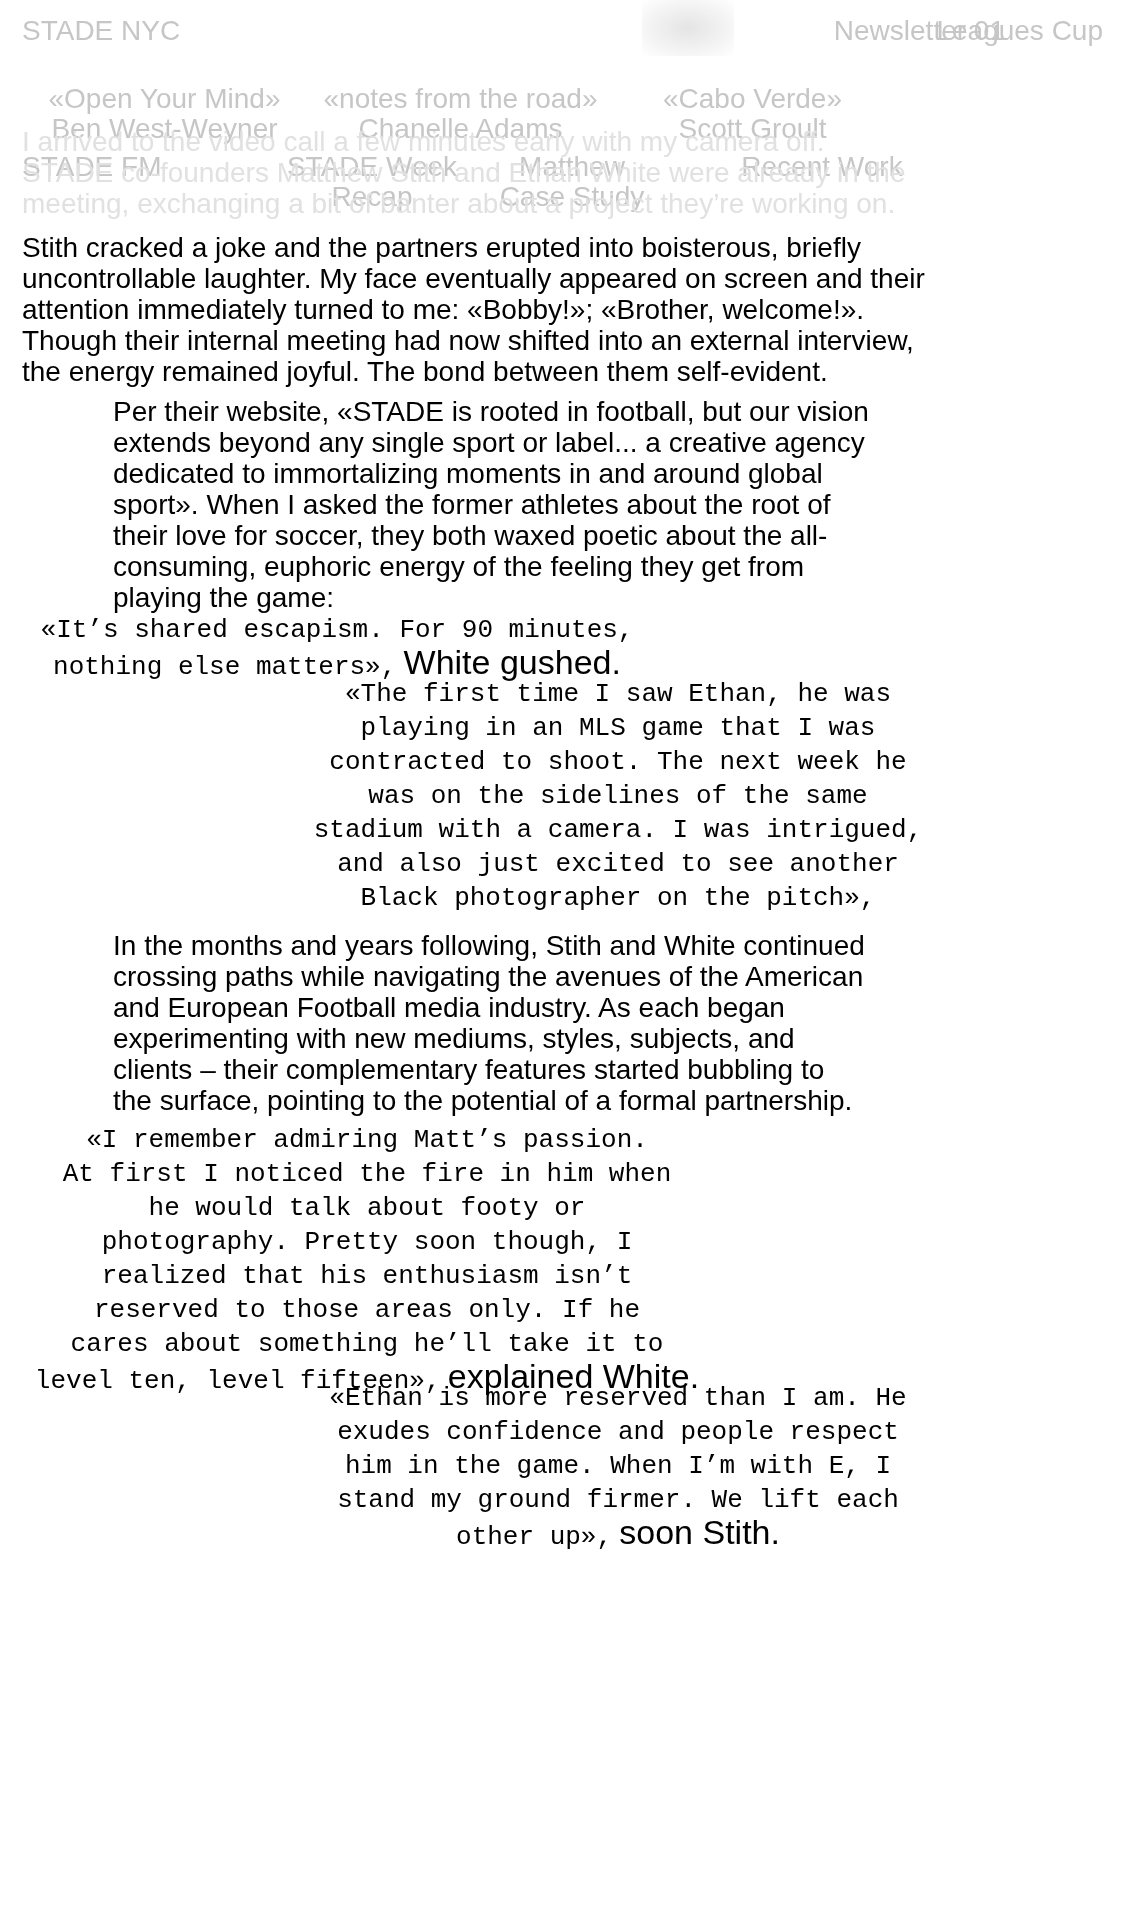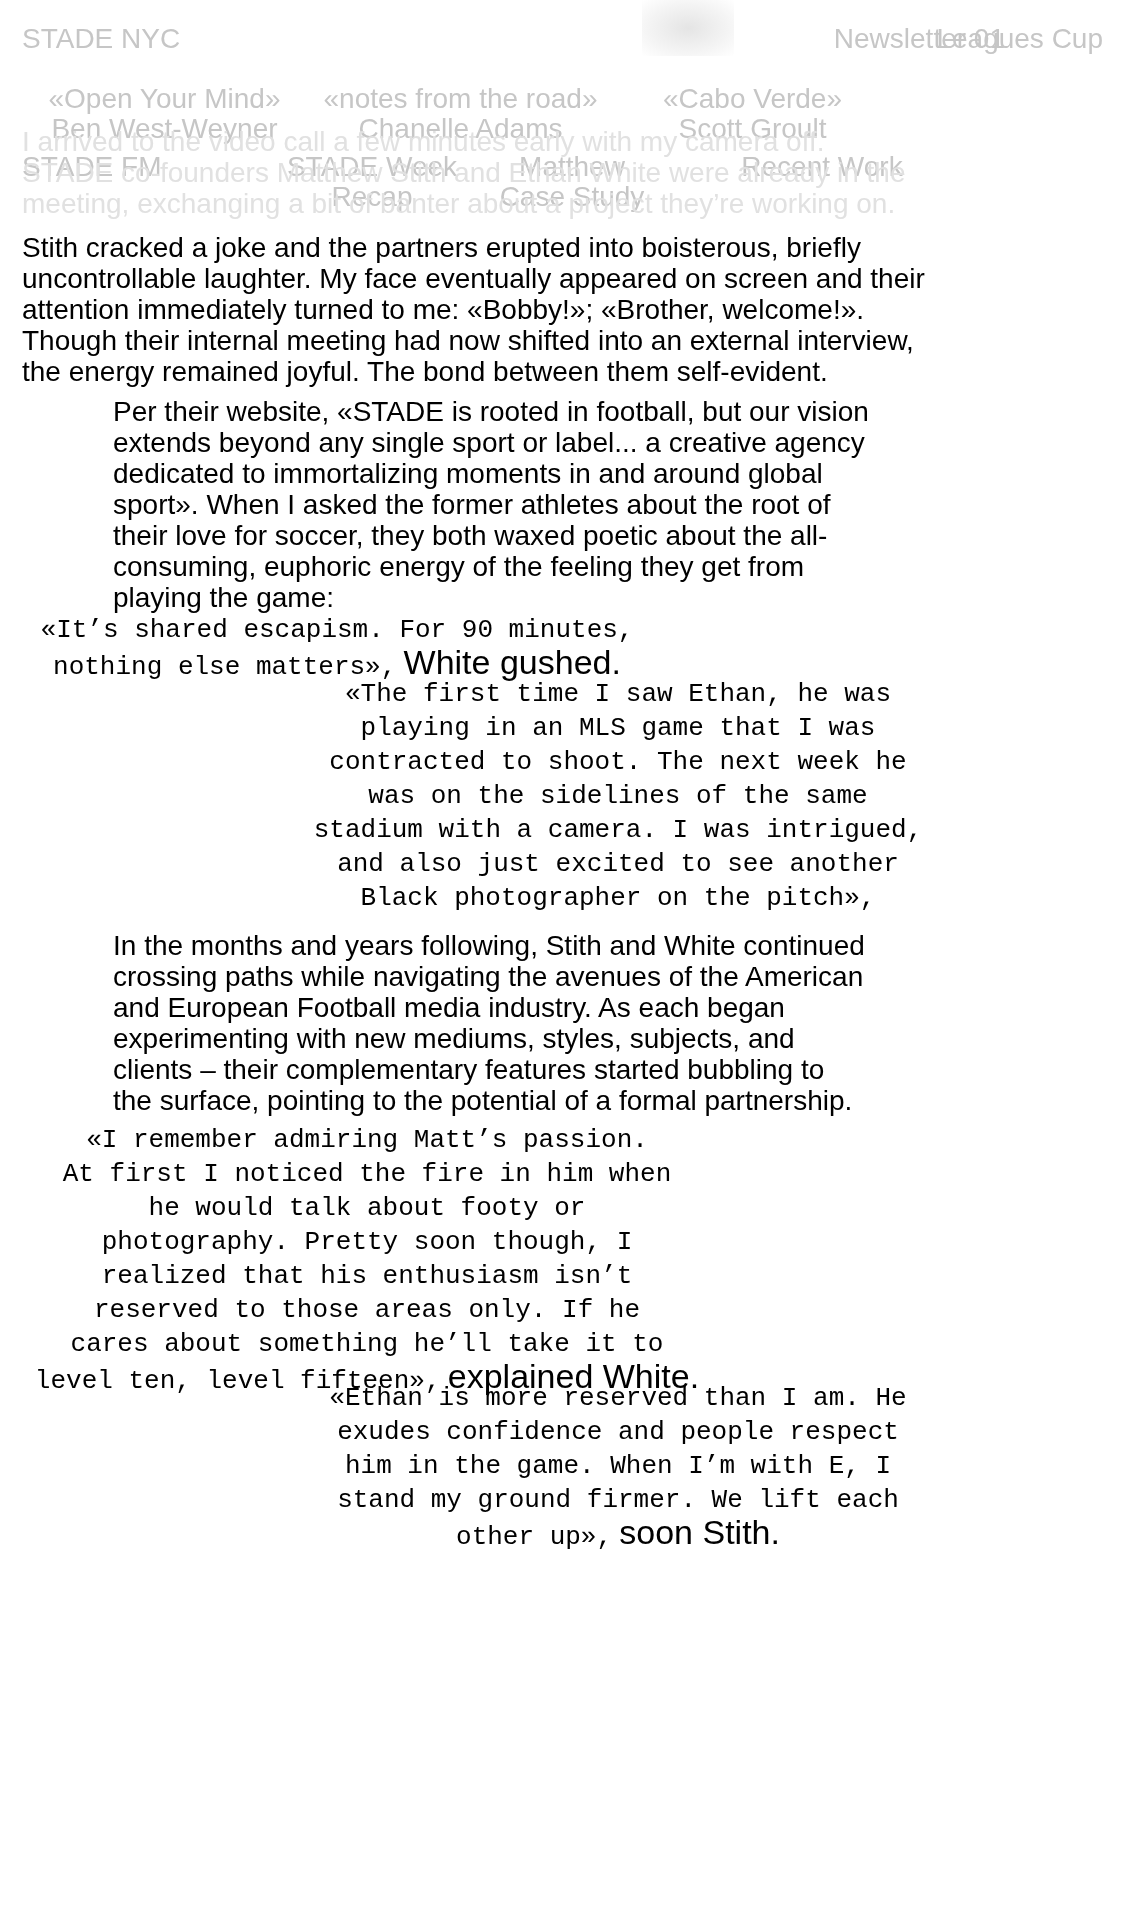--- a/index.html
+++ b/index.html
@@ -14,21 +14,21 @@
   }
   
   header .h {
     position:absolute;
     color:var(--nav-gray);
     font-size:28px;
     line-height:30px;
     cursor:pointer;
     text-decoration:none;
   }
-  .r1 { top:24px; }
+  .r1 { top:16px; }
   .r1.left { left:22px; }
   .r1.center { left:0; width:1005px; text-align:right; }
   .r1.right { right:22px;text-align:right; }
 
   .r2 { top:84px; text-align:center; }
   .r2 .t, .r2 .a { line-height:30px; }
   .c1 { left:22px;  width:285px; color:var(--accent-green); }
   .c2 { left:310px; width:285px;margin-left:8px; }
   .c3 { left:610px; width:285px; }
 

